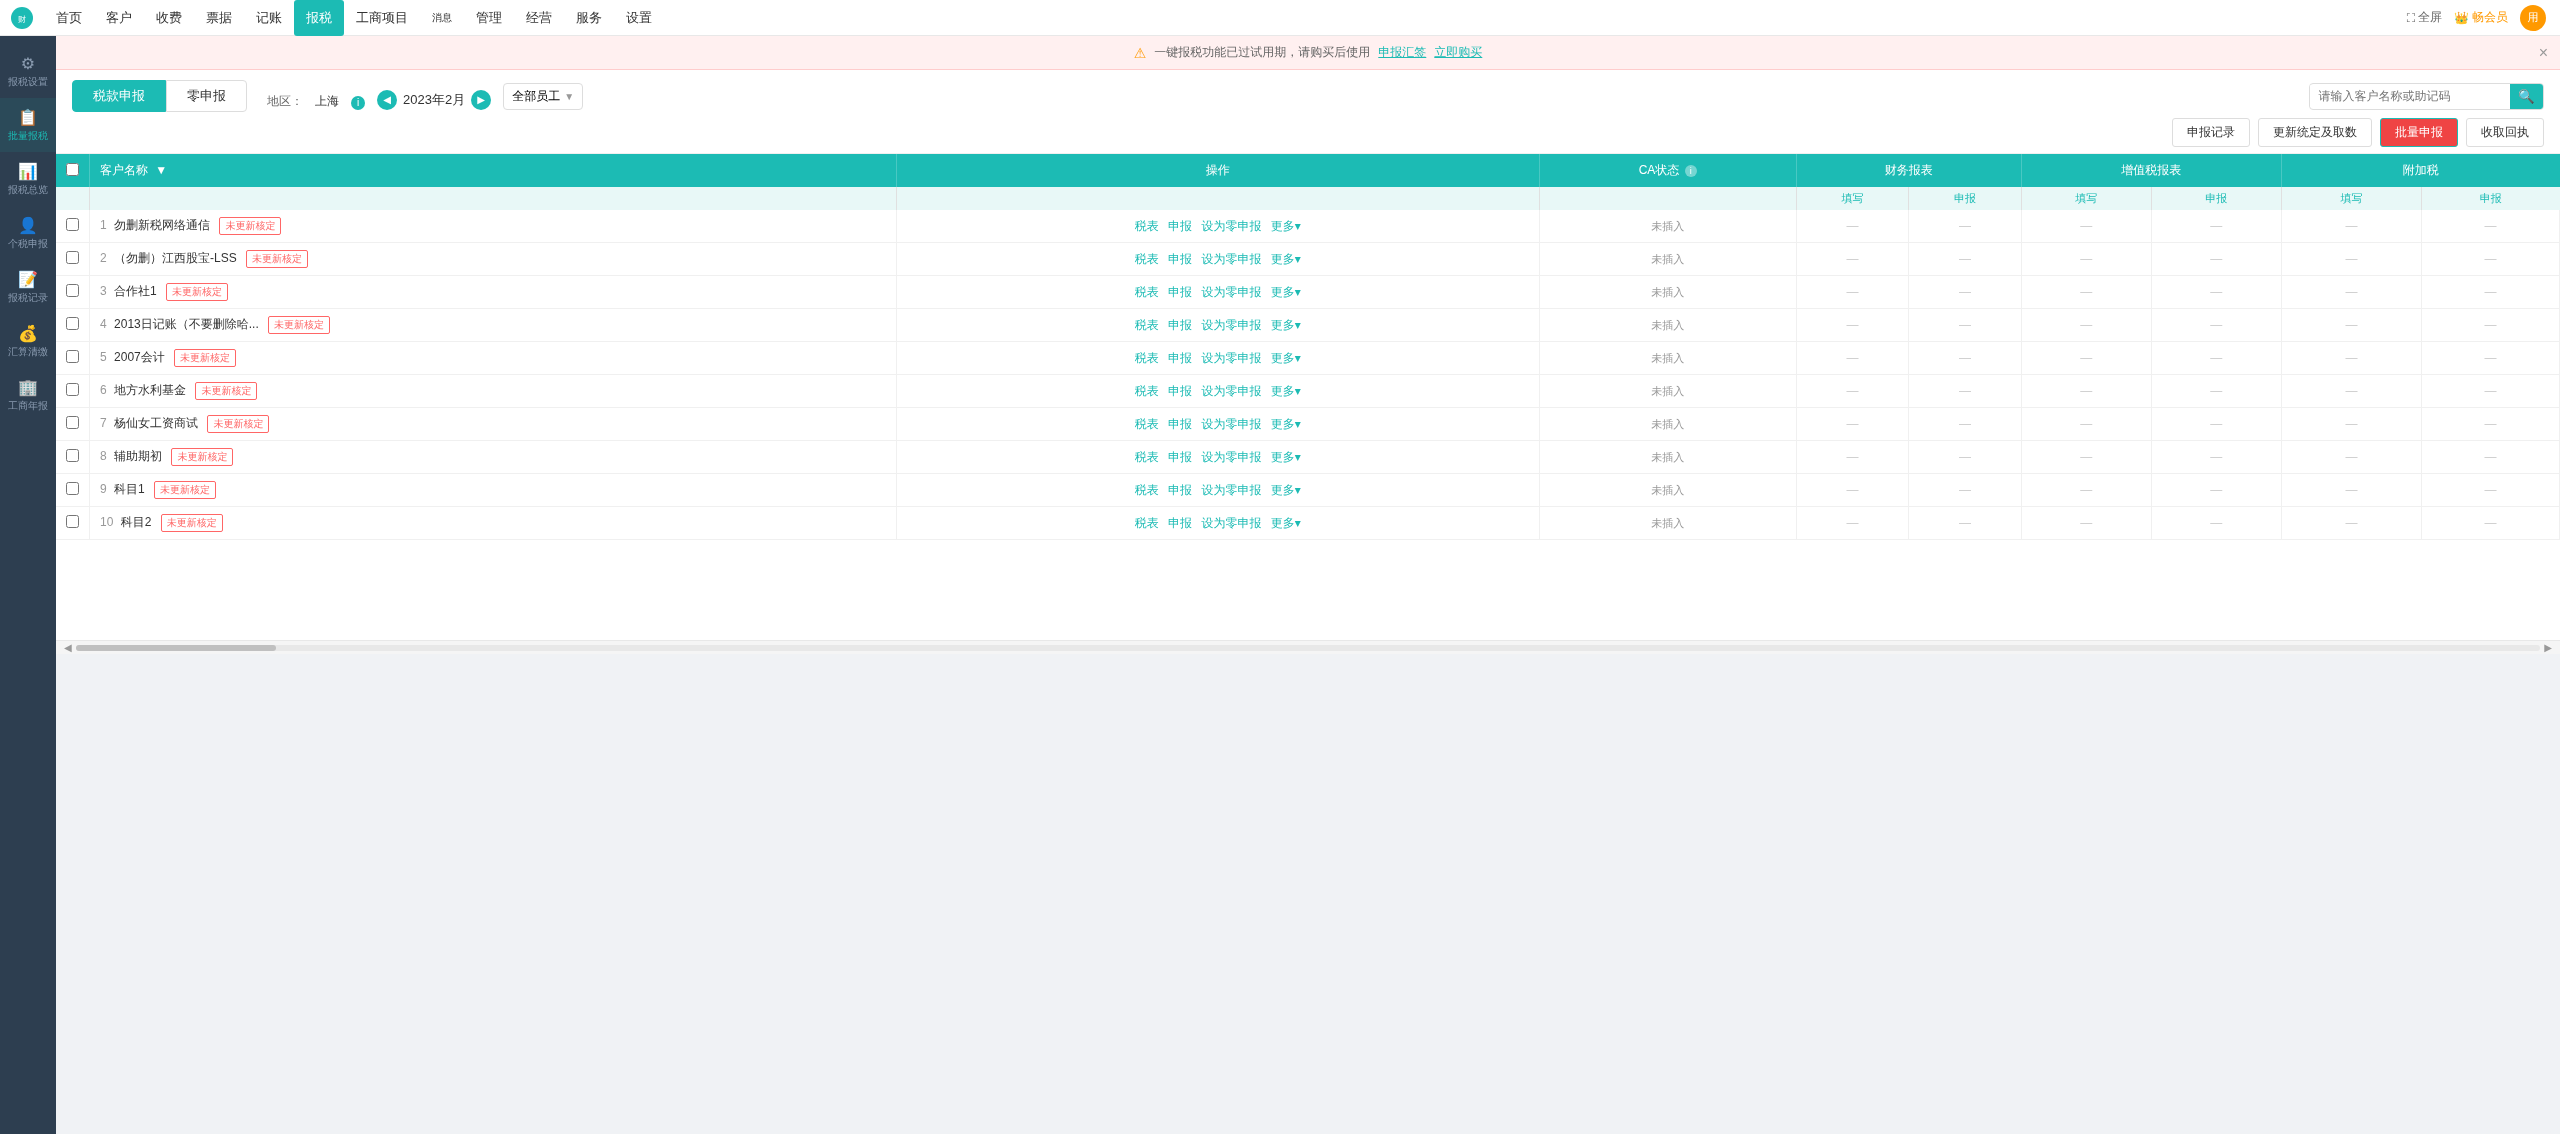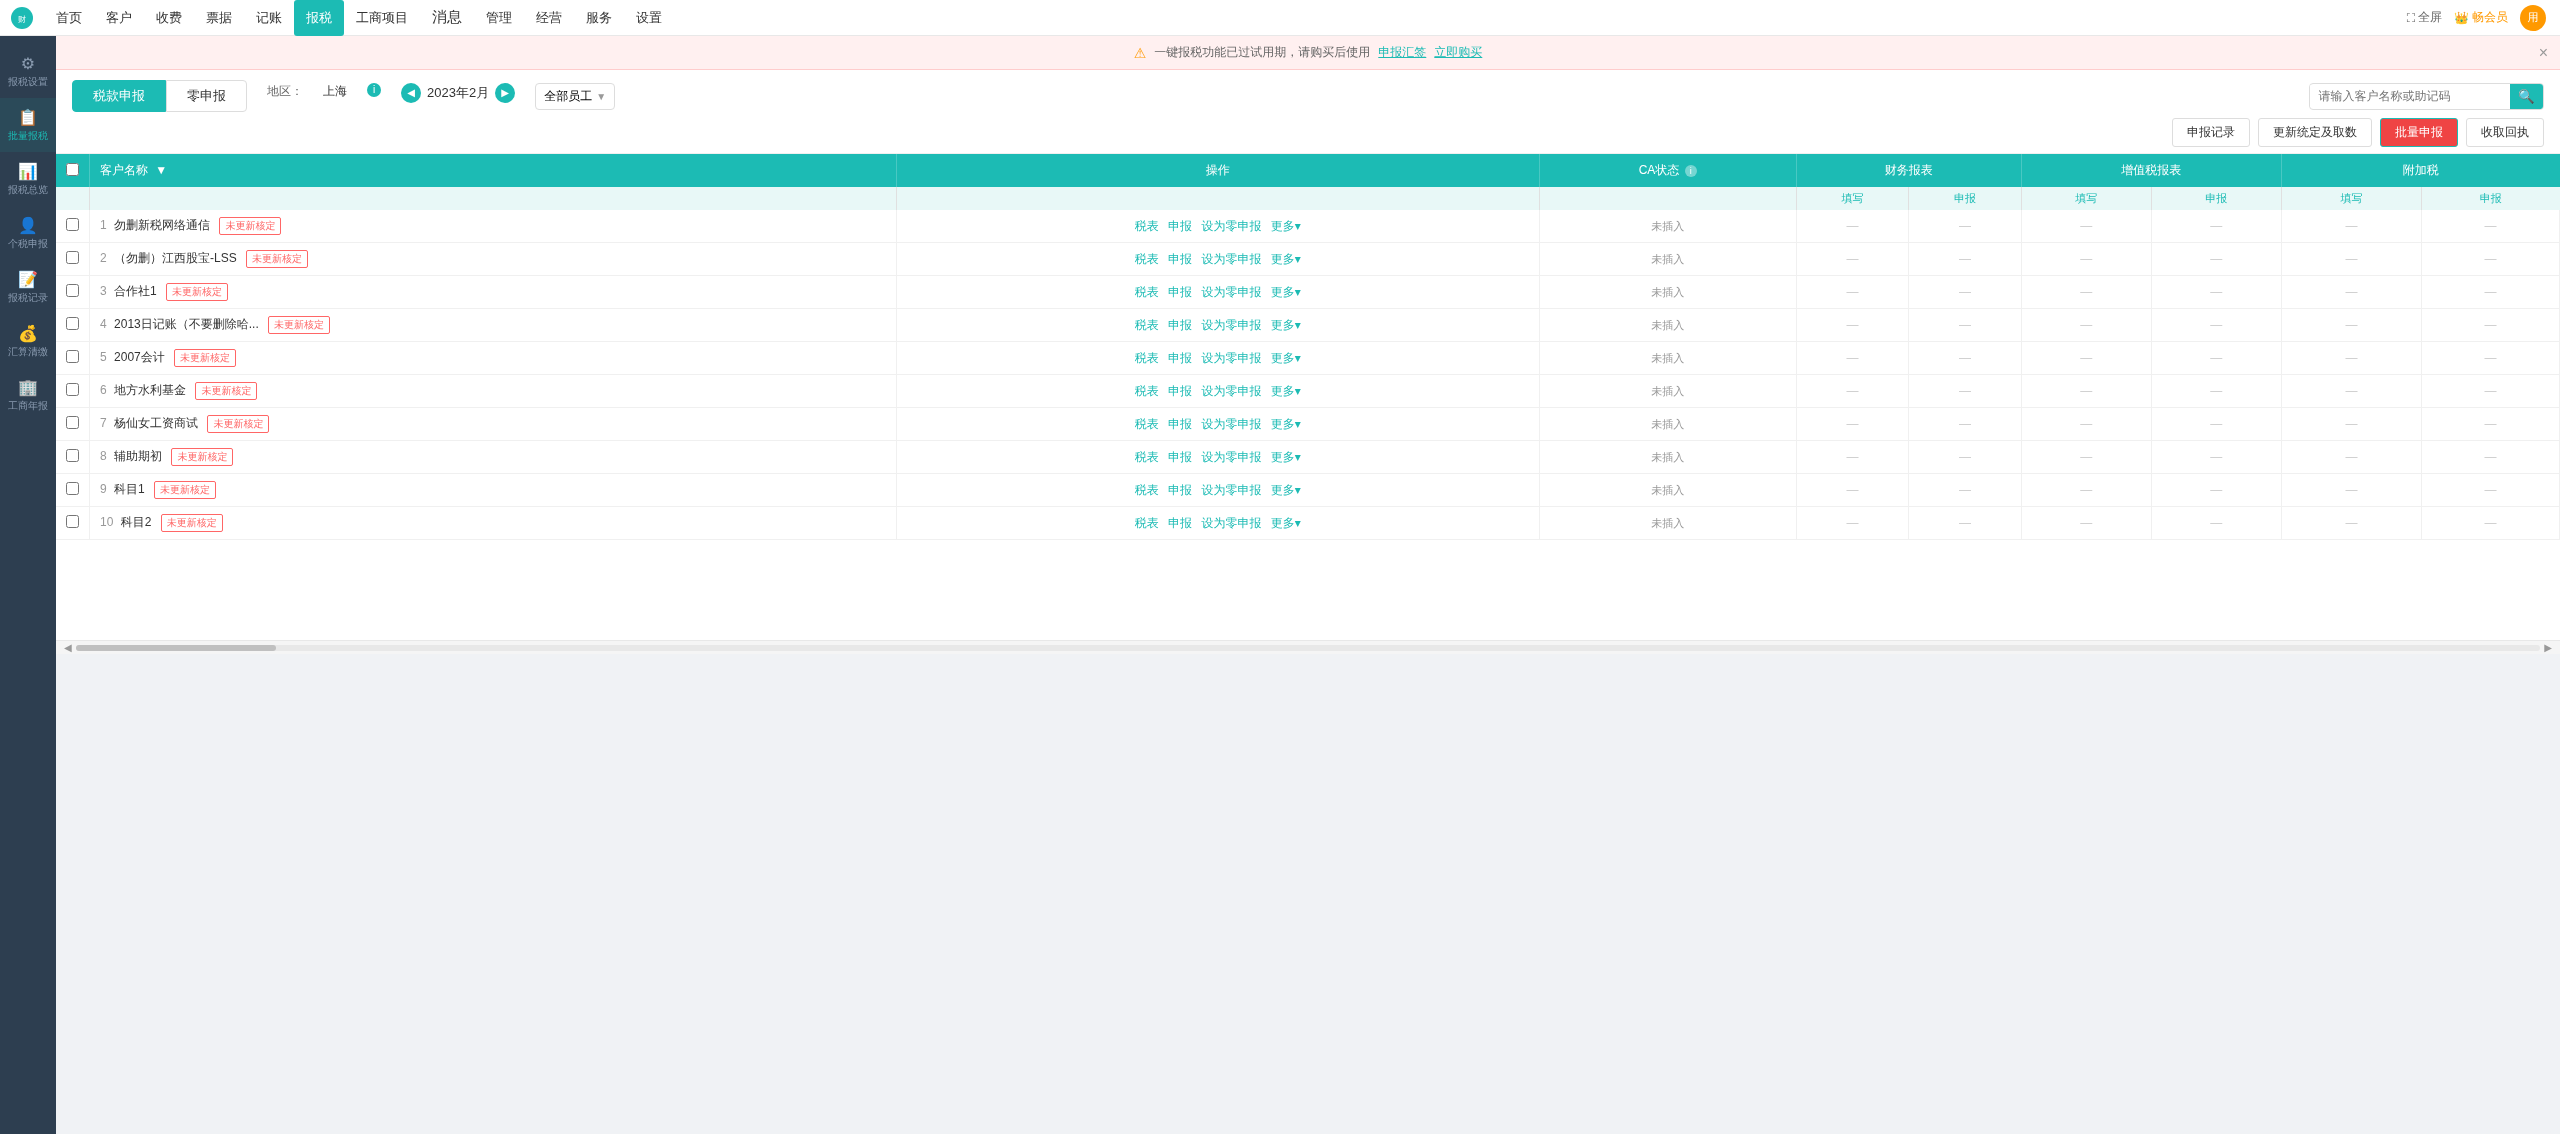--- a/index.html
+++ b/index.html
@@ -24,21 +24,21 @@
     </svg>
   </div>
   <div style="display:flex; align-items:center; flex:1;">
     <div style="padding:0 12px; height:36px; display:flex; align-items:center; font-size:13px; color:#333; cursor:pointer;">首页</div>
     <div style="padding:0 12px; height:28px; display:flex; align-items:center; font-size:13px; color:#333; cursor:pointer;">客户</div>
     <div style="padding:0 12px; height:36px; display:flex; align-items:center; font-size:13px; color:#333; cursor:pointer;">收费</div>
     <div style="padding:0 12px; height:36px; display:flex; align-items:center; font-size:13px; color:#333; cursor:pointer;">票据</div>
     <div style="padding:0 12px; height:36px; display:flex; align-items:center; font-size:13px; color:#333; cursor:pointer;">记账</div>
     <div style="padding:0 12px; height:36px; display:flex; align-items:center; font-size:13px; color:#fff; cursor:pointer; background:#1cbbb4; border-radius:3px;">报税</div>
     <div style="padding:0 12px; height:36px; display:flex; align-items:center; font-size:13px; color:#333; cursor:pointer;">工商项目</div>
-    <div style="padding:0 12px; height:36px; display:flex; align-items:center; font-size:15px; color:#333; cursor:pointer;">消息</div>
+    <div style="padding:0 12px; height:36px; display:flex; align-items:center; font-size:10px; color:#333; cursor:pointer;">消息</div>
     <div style="padding:0 12px; height:36px; display:flex; align-items:center; font-size:13px; color:#333; cursor:pointer;">管理</div>
     <div style="padding:0 12px; height:36px; display:flex; align-items:center; font-size:13px; color:#333; cursor:pointer;">经营</div>
     <div style="padding:0 12px; height:36px; display:flex; align-items:center; font-size:13px; color:#333; cursor:pointer;">服务</div>
     <div style="padding:0 12px; height:36px; display:flex; align-items:center; font-size:13px; color:#333; cursor:pointer;">设置</div>
   </div>
   <div style="display:flex; align-items:center; gap:12px; font-size:12px; color:#666; margin-right:8px;">
     <div style="display:flex; align-items:center; gap:3px; cursor:pointer;">
       <span style="font-size:12px;">⛶</span>
       <span>全屏</span>
     </div>
@@ -92,21 +92,21 @@
       <a style="color:#1cbbb4; text-decoration:underline; cursor:pointer;">立即购买</a>
       <span style="position:absolute; right:12px; cursor:pointer; color:#999; font-size:16px;">×</span>
     </div>
 
     <div style="background:#fff; margin:0;">
 
       <div style="display:flex; align-items:center; padding:10px 16px 0; gap:0;">
         <button style="padding:6px 20px; border:1px solid #1cbbb4; background:#1cbbb4; cursor:pointer; font-size:13px; color:#fff; border-radius:4px 0 0 4px;">税款申报</button>
         <button style="padding:6px 20px; border:1px solid #ddd; background:#fff; cursor:pointer; font-size:13px; color:#333; border-radius:0 4px 4px 0;">零申报</button>
 
-        <div style="display:flex; align-items:flex-start; gap:20px; margin-left:20px;">
+        <div style="display:flex; align-items:flex-end; gap:12px; margin-left:20px;">
           <span style="font-size:12px; color:#666;">地区：</span>
           <span style="font-size:12px; color:#333; font-weight:500;">上海</span>
           <span style="display:inline-flex; width:14px; height:14px; background:#1cbbb4; color:#fff; border-radius:50%; align-items:center; justify-content:center; font-size:10px; cursor:pointer;">i</span>
 
           <div style="display:flex; align-items:center; gap:6px;">
             <button style="width:20px; height:20px; background:#1cbbb4; color:#fff; border:none; border-radius:50%; cursor:pointer; font-size:10px; display:flex; align-items:center; justify-content:center;">◀</button>
             <span style="font-size:13px; color:#333; font-weight:500;">2023年2月</span>
             <button style="width:20px; height:20px; background:#1cbbb4; color:#fff; border:none; border-radius:50%; cursor:pointer; font-size:10px; display:flex; align-items:center; justify-content:center;">▶</button>
           </div>
 

